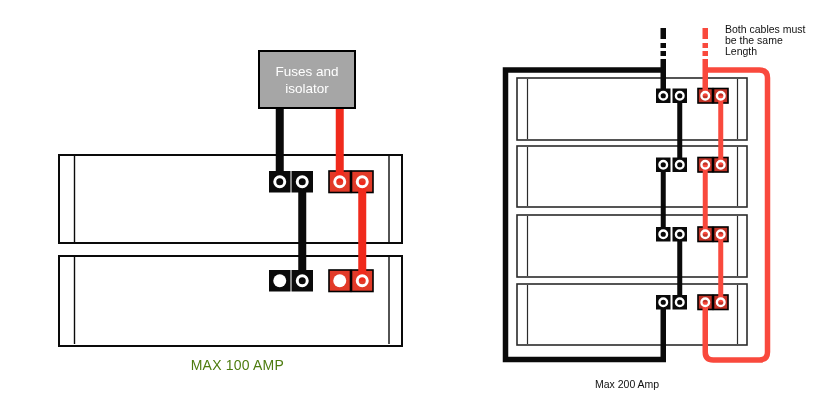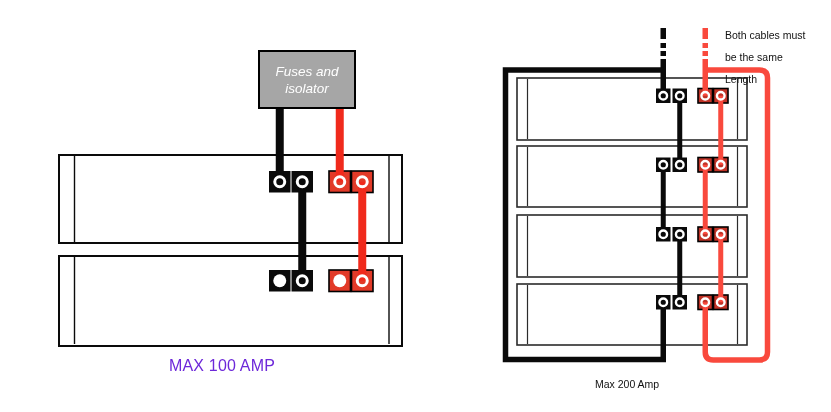--- a/index.html
+++ b/index.html
@@ -36,24 +36,24 @@
   
   .ring{fill:none;stroke:#ffffff;stroke-width:3;}
   .ring-s{fill:none;stroke:#ffffff;stroke-width:2.4;}
   .open-circle{fill:#ffffff;}
   
   .overlay{position:absolute;color:#111;}
   .fuses-box{
     position:absolute;left:258px;top:50px;width:94px;height:55px;
     background:var(--box_gray);border:2px solid #000;
     display:flex;align-items:center;justify-content:center;
-    color:#fff;font-size:13.5px;line-height:17px;text-align:center;white-space:pre-line;font-style:italic;
+    color:#fff;font-size:13.5px;line-height:17px;text-align:center;white-space:pre-line;
   }
-  .caption-left{left:160px;top:357px;width:124px;text-align:center;font-size:16px;color:#6d28d9;letter-spacing:.2px;}
-  .note{left:725px;top:24px;width:95px;font-size:10.5px;line-height:22px;white-space:pre-line;}
+  .caption-left{left:160px;top:357px;width:124px;text-align:right;font-size:14px;color:#4d7c0f;letter-spacing:.2px;}
+  .note{left:725px;top:24px;width:95px;font-size:10.5px;line-height:11px;white-space:pre-line;}
   .caption-right{left:595px;top:378px;width:120px;text-align:left;font-size:10.5px;}
 </style>
 </head>
 <body>
 
 <div class="stage">
 
   <svg width="831" height="412" viewBox="0 0 831 412">
 
     <g>

